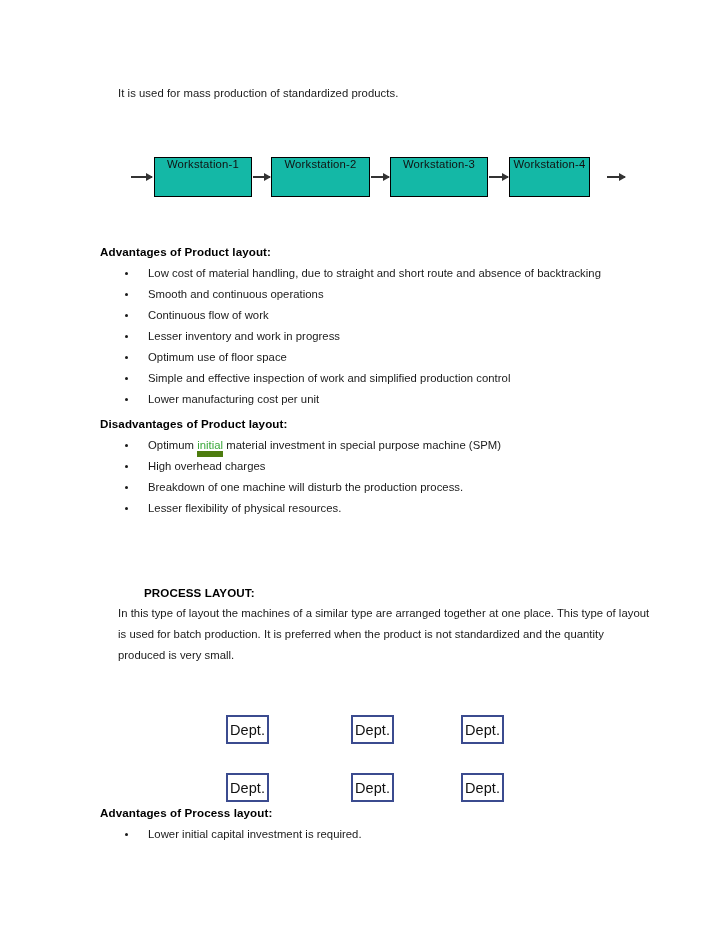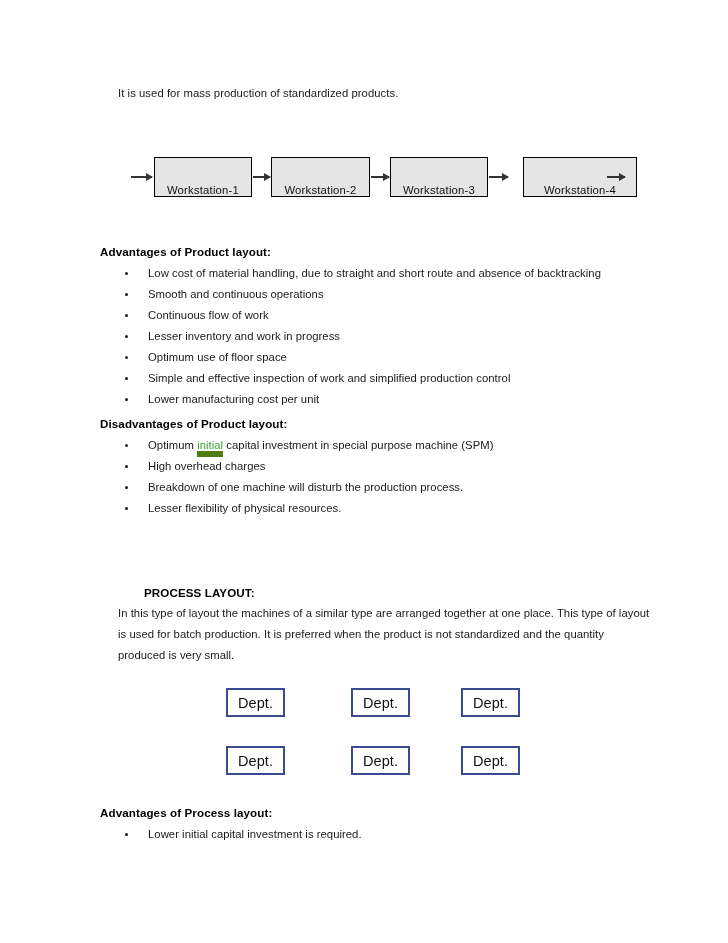--- a/index.html
+++ b/index.html
@@ -91,24 +91,24 @@
     left: 0;
     top: 150px;
     width: 728px;
     height: 58px;
   }
   .ws-box {
     position: absolute;
     top: 7px;
     height: 40px;
     border: 1px solid #000000;
-    background: #e5e5e5;
+    background: #14b8a6;
     box-sizing: border-box;
     display: flex;
-    align-items: flex-end;
+    align-items: flex-start;
     justify-content: center;
   }
   .ws-label {
     font-size: 11.3px;
     color: #111111;
     letter-spacing: 0.2px;
     white-space: nowrap;
   }
   .flow-arrow {
     position: absolute;
@@ -131,28 +131,29 @@
   
   #dept-grid {
     position: absolute;
     left: 0;
     top: 686px;
     width: 728px;
     height: 92px;
   }
   .dept-box {
     position: absolute;
-    width: 59px;
+    width: 43px;
     height: 29px;
     border: 2px solid #3b4b8f;
     background: #ffffff;
     box-sizing: border-box;
     display: flex;
     align-items: center;
     justify-content: center;
+    margin-top: 27px;
   }
   .dept-label {
     font-size: 14.5px;
     color: #111111;
     letter-spacing: 0.1px;
     white-space: nowrap;
   }
 </style>
 </head>
 <body>
@@ -176,21 +177,21 @@
     </div>
 
     <div class="flow-arrow" style="left:371px; width:18px;"></div>
 
     <div class="ws-box" style="left:390px; width:98px;">
       <span class="ws-label">Workstation-3</span>
     </div>
 
     <div class="flow-arrow" style="left:489px; width:19px;"></div>
 
-    <div class="ws-box" style="left:523px; width:114px;">
+    <div class="ws-box" style="left:509px; width:81px;">
       <span class="ws-label">Workstation-4</span>
     </div>
 
     <div class="flow-arrow" style="left:607px; width:18px;"></div>
   </div>
 
   <div class="section-heading" style="top:245px;">Advantages of Product layout:</div>
 
   <div class="bullet-list" style="top:264px;">
     <div class="bullet-row">
@@ -222,21 +223,21 @@
       <span class="bullet-text">Lower manufacturing cost per unit</span>
     </div>
   </div>
 
   <div class="section-heading" style="top:417px;">Disadvantages of Product layout:</div>
 
   <div class="bullet-list" style="top:436px;">
     <div class="bullet-row">
       <span class="bullet-dot"></span>
       <span class="bullet-text">
-        <span>Optimum </span><span class="spell-word">initial</span><span> capital investment in special purpose machine (SPM)</span>
+        <span>Optimum </span><span class="spell-word">initial</span><span> material investment in special purpose machine (SPM)</span>
       </span>
     </div>
     <div class="bullet-row">
       <span class="bullet-dot"></span>
       <span class="bullet-text">High overhead charges</span>
     </div>
     <div class="bullet-row">
       <span class="bullet-dot"></span>
       <span class="bullet-text">Breakdown of one machine will disturb the production process.</span>
     </div>

